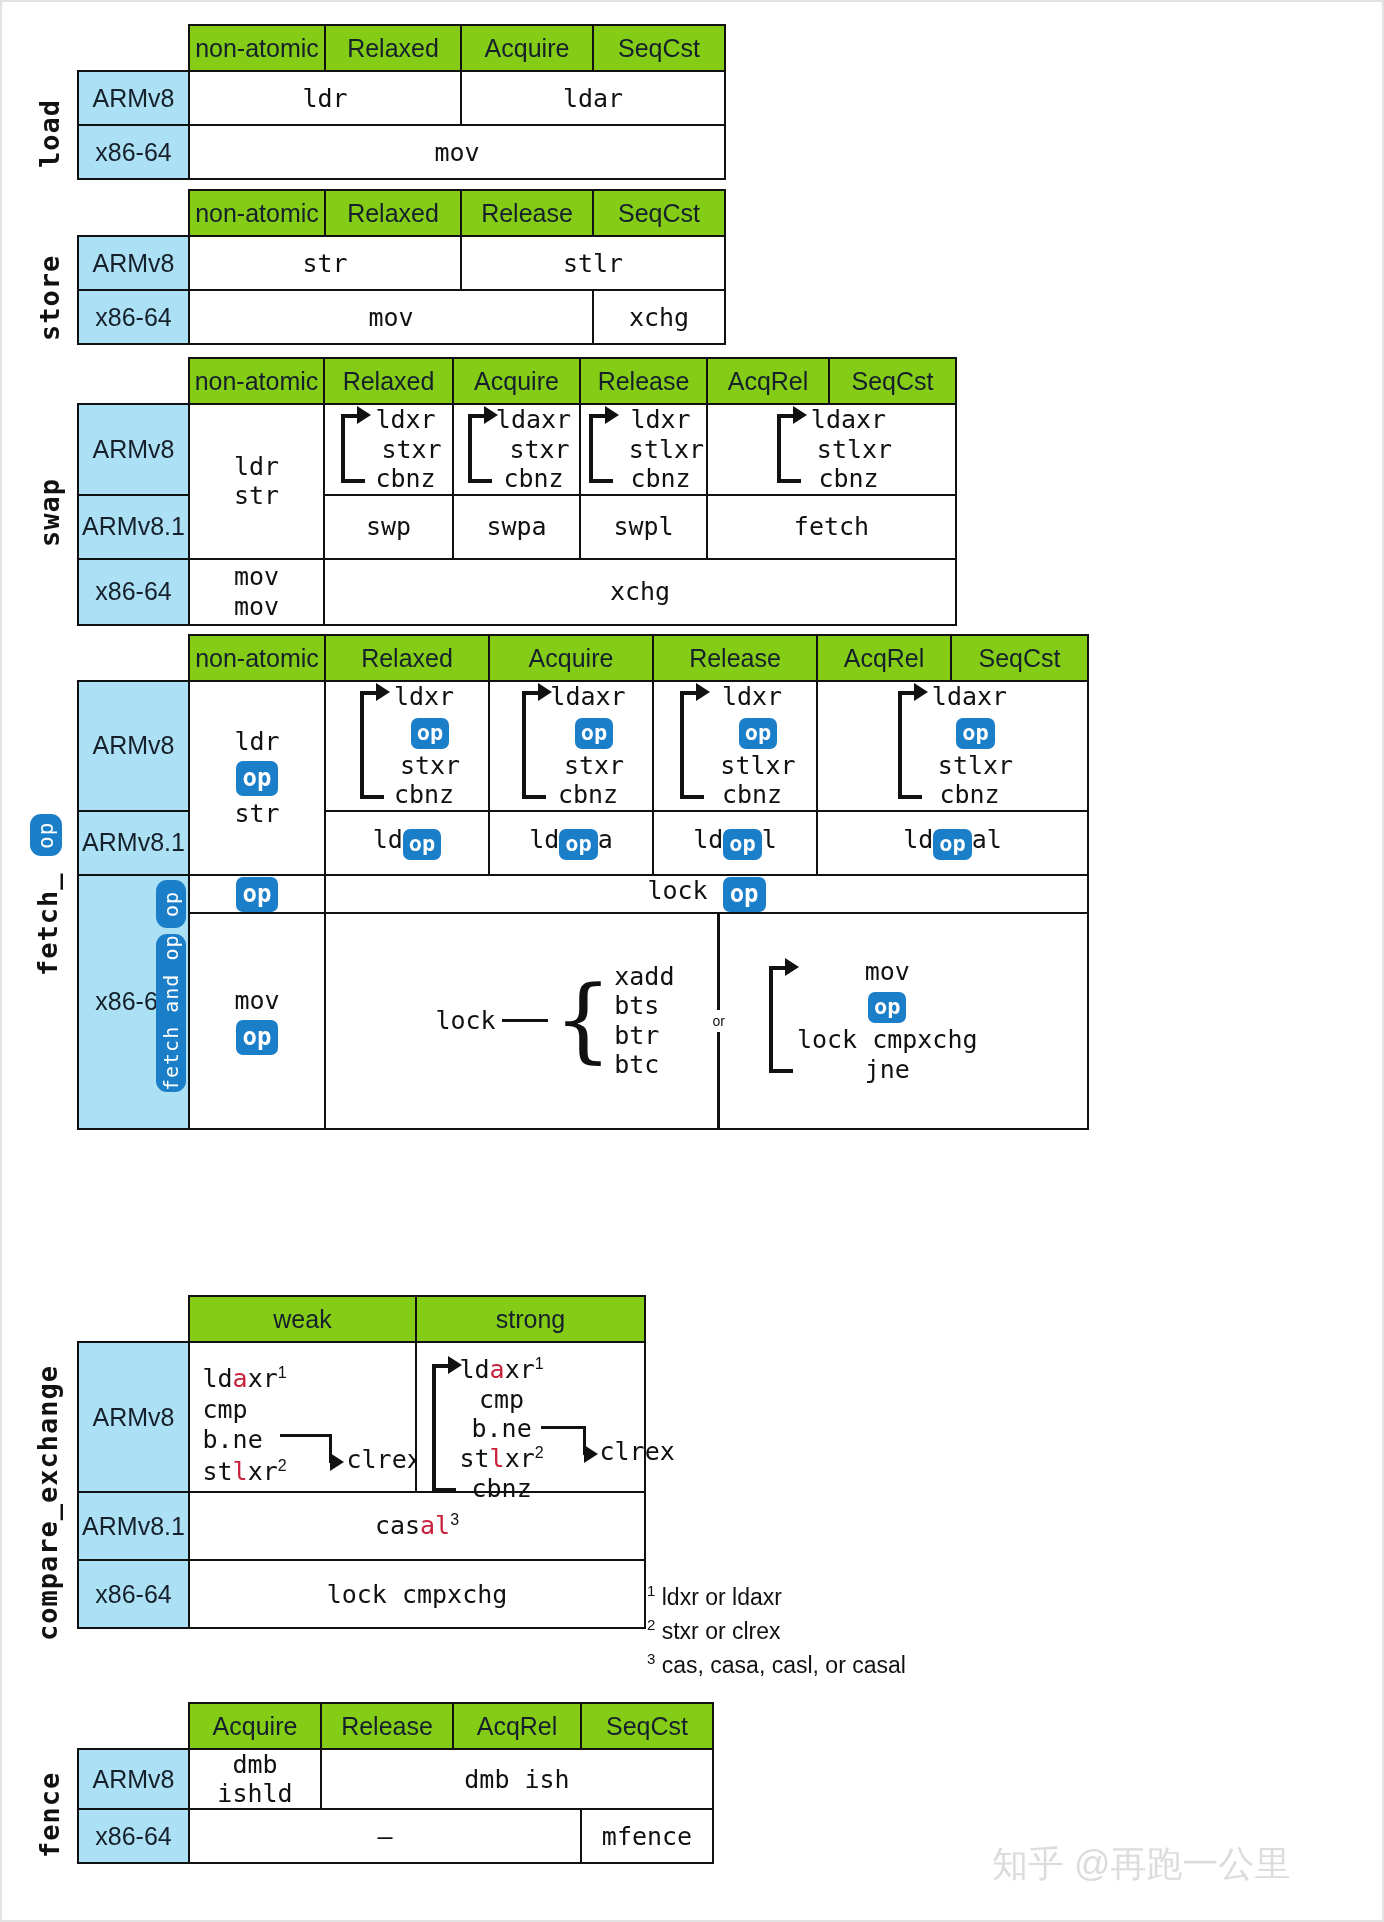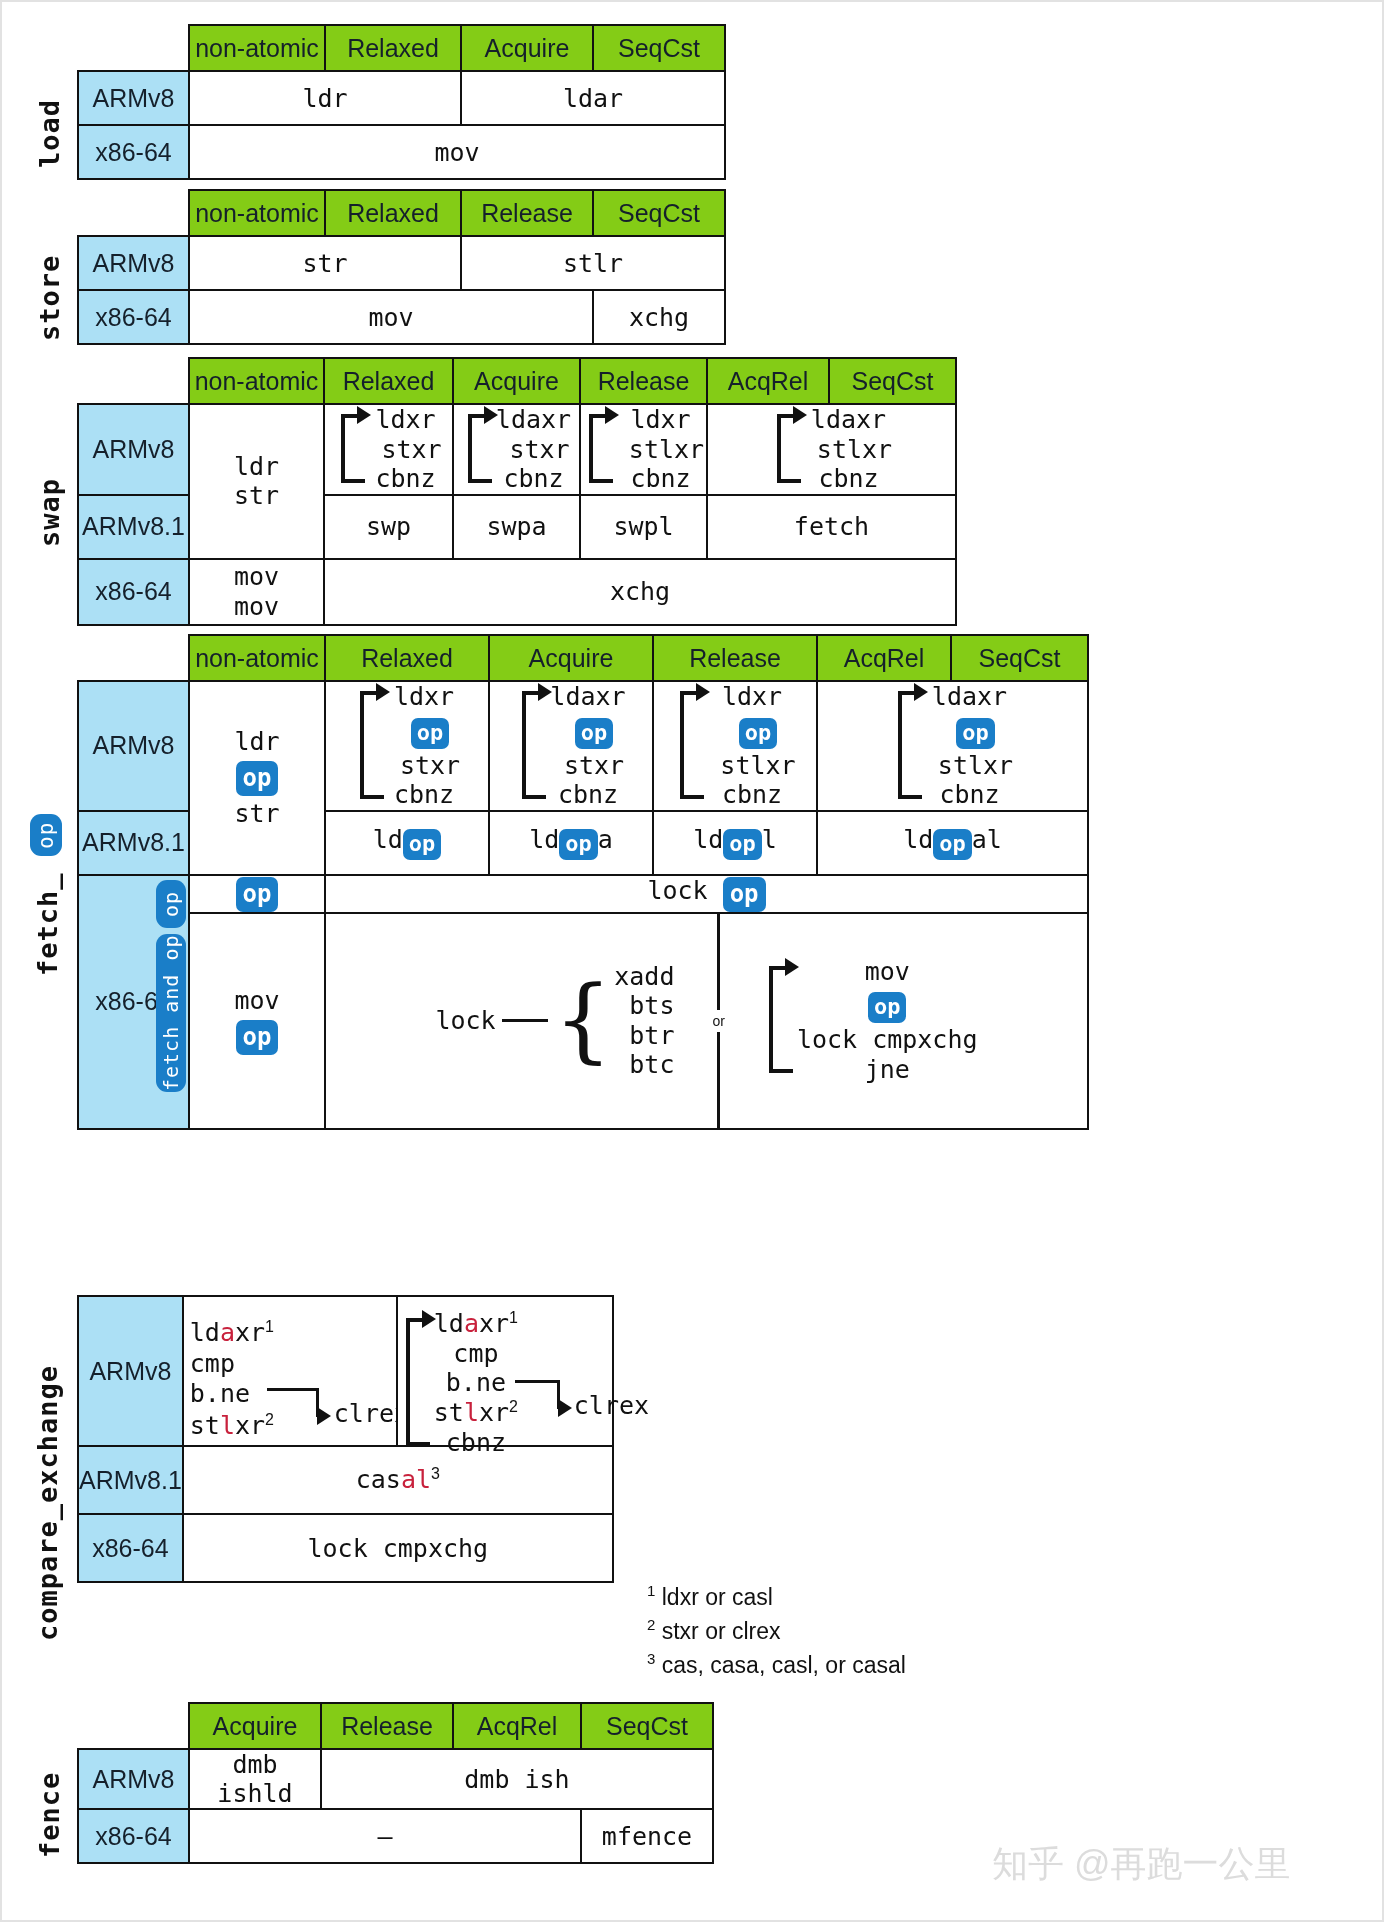--- a/index.html
+++ b/index.html
@@ -339,21 +339,21 @@
           <div class="stack mono">
             <div>mov</div>
             <div style="margin-top:4px;"><span class="op big">op</span></div>
           </div>
         </td>
         <td colspan="5">
           <div class="braceblk">
             <span class="mono" style="font-size:25px;">lock</span>
             <span class="dash"></span>
             <span class="brace">{</span>
-            <div class="mono stack" style="text-align:right;font-size:25px;margin-left:2px;">
+            <div class="mono stack" style="text-align:left;font-size:25px;margin-left:2px;">
               <div>xadd</div>
               <div>bts</div>
               <div>btr</div>
               <div>btc</div>
             </div>
             <div style="display:flex;flex-direction:column;align-items:center;margin:0 38px;">
               <span class="orbar"></span>
               <span style="font-family:'Liberation Sans',sans-serif;font-size:14px;padding:3px 0;">or</span>
               <span class="orbar"></span>
             </div>
@@ -369,20 +369,25 @@
         </td>
       </tr>
     </tbody>
       </table>
   </div>
 
   <div class="sec" style="left:75px;top:1293px;">
     <div class="vlabel" style="left:-45px;top:58px;height:300px;width:32px;">compare_exchange</div>
     <table class="tbl">
       <tbody>
+          <tr>
+        <td class="blank" style="width:110px;height:44px;"></td>
+        <td class="hdr" style="width:225px;">weak</td>
+        <td class="hdr" style="width:227px;">strong</td>
+      </tr>
       <tr>
         <td class="arch" style="height:148px;">ARMv8</td>
         <td style="position:relative;">
           <div style="position:relative;width:212px;height:140px;margin:0 auto;">
             <div class="mono" style="position:absolute;left:6px;top:16px;text-align:left;line-height:1.22;font-size:25px;">
               <div><span>ld<span style="color:#c8213c">a</span>xr</span><span class="sup">1</span></div>
               <div>cmp</div>
               <div>b.ne</div>
               <div><span>st<span style="color:#c8213c">l</span>xr</span><span class="sup">2</span></div>
             </div>
@@ -418,21 +423,21 @@
         </td>
       </tr>
       <tr>
         <td class="arch" style="height:66px;">x86-64</td>
         <td colspan="2">lock cmpxchg</td>
       </tr>
     </tbody>
       </table>
 
     <div class="footnotes" style="left:570px;top:285px;">
-      <div><sup>1</sup> <span>ldxr or casl</span></div>
+      <div><sup>1</sup> <span>ldxr or ldaxr</span></div>
       <div><sup>2</sup> <span>stxr or clrex</span></div>
       <div><sup>3</sup> <span>cas, casa, casl, or casal</span></div>
     </div>
   </div>
 
   <div class="sec" style="left:75px;top:1700px;">
     <div class="vlabel" style="left:-43px;top:48px;height:130px;width:32px;">fence</div>
     <table class="tbl">
       <tbody>
           <tr>

